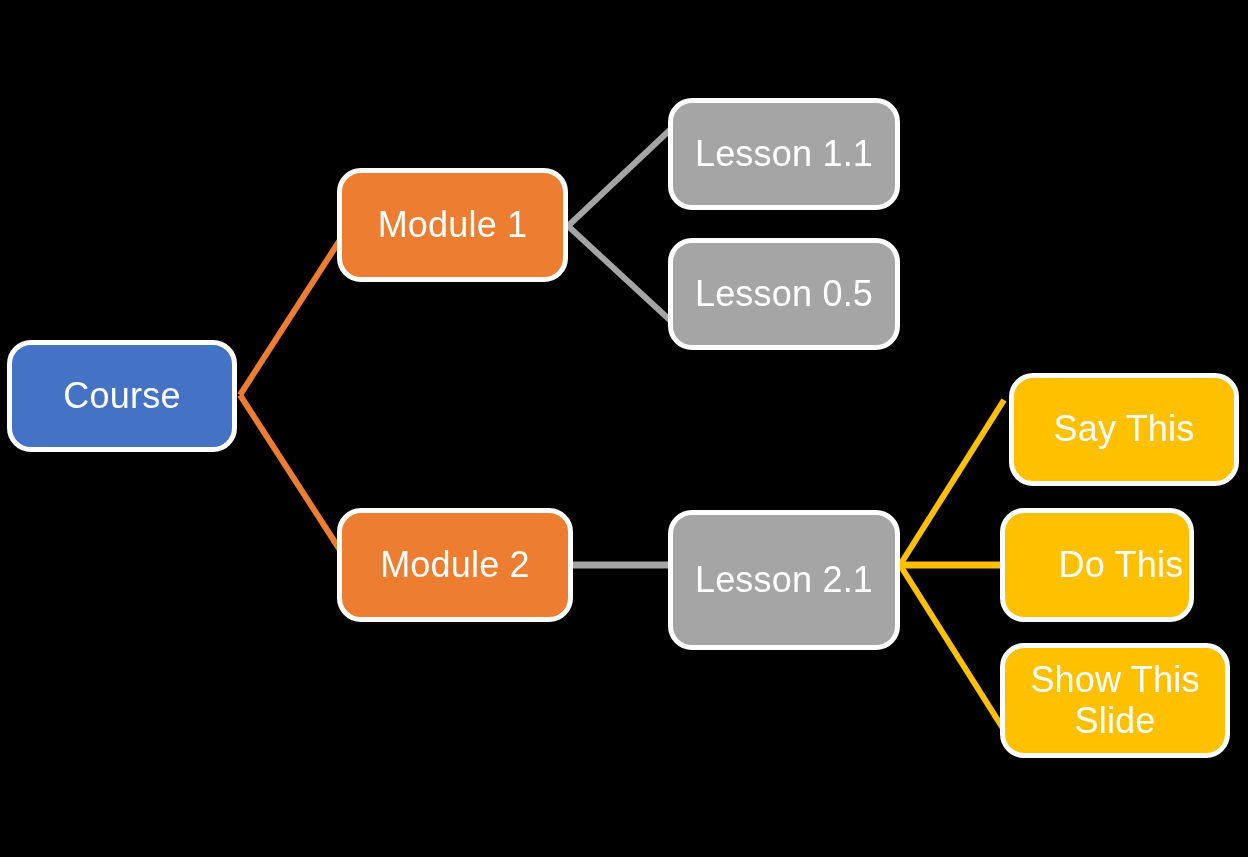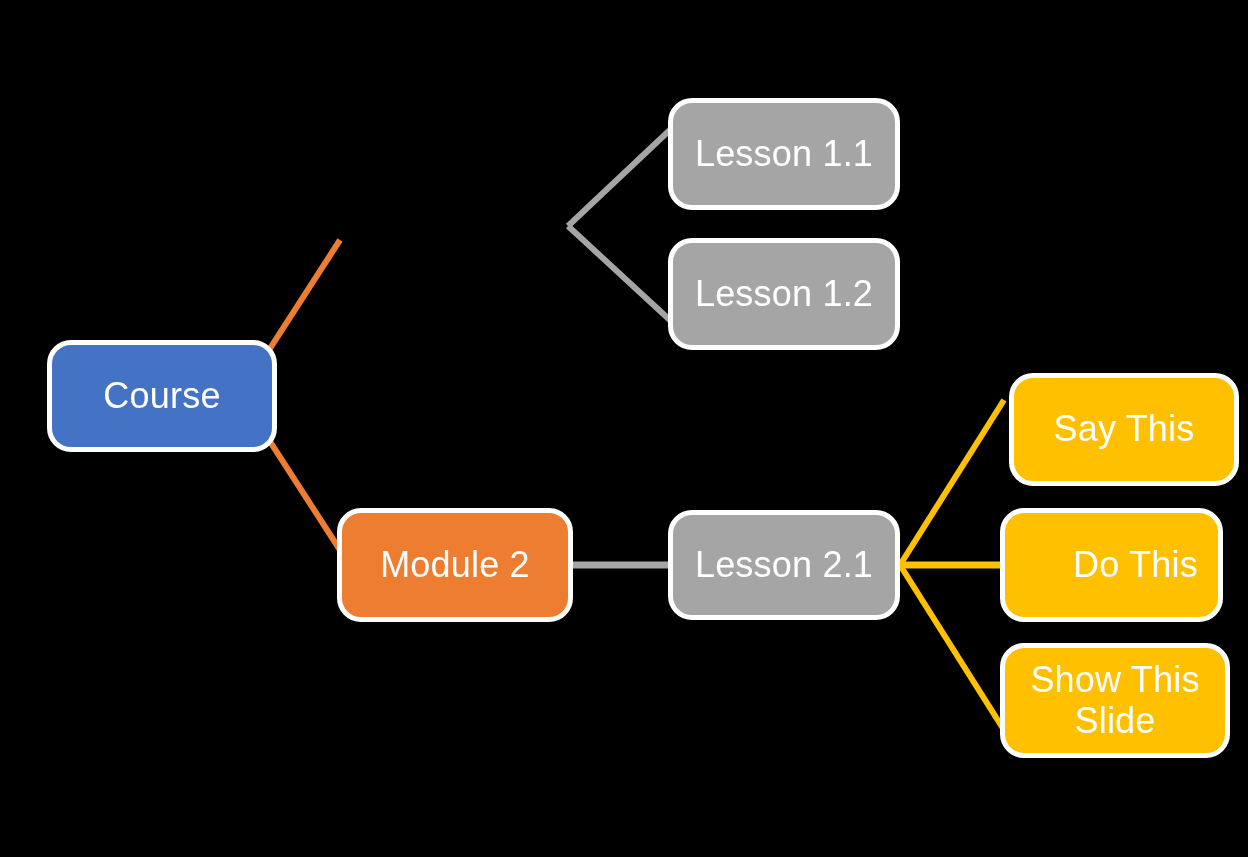--- a/index.html
+++ b/index.html
@@ -36,21 +36,21 @@
     color: #FFFFFF;
     border-radius: 24px;
     border: 5px solid #FFFFFF;
     font-size: 36px;
     font-weight: 400;
     line-height: 1.12;
     letter-spacing: 0.2px;
     white-space: pre-line;
     z-index: 2;
   }
-  .node.blue   { background: #4472C4; margin-left: 40px; }
+  .node.blue   { background: #4472C4; }
   .node.orange { background: #ED7D31; }
   .node.gray   { background: #A5A5A5; }
   .node.yellow { background: #FFC000; }
 </style>
 </head>
 <body>
 
 <div id="canvas">
 
   <svg id="edges" viewBox="0 0 1248 857" width="1248" height="857" xmlns="http://www.w3.org/2000/svg">
@@ -64,42 +64,45 @@
 
     <line x1="900" y1="565" x2="1004" y2="400" stroke="#FFC000" stroke-width="6" stroke-linecap="butt"></line>
     <line x1="900" y1="565" x2="1004" y2="565" stroke="#FFC000" stroke-width="7" stroke-linecap="butt"></line>
     <line x1="900" y1="565" x2="1004" y2="730" stroke="#FFC000" stroke-width="6" stroke-linecap="butt"></line>
   </svg>
 
   <div class="node blue" style="left:7px; top:340px; width:230px; height:112px;">
     <span>Course</span>
   </div>
 
+  <div class="node orange" style="left:337px; top:168px; width:231px; height:114px;">
+    <span>Module 1</span>
+  </div>
 
   <div class="node orange" style="left:337px; top:508px; width:236px; height:114px;">
     <span>Module 2</span>
   </div>
 
   <div class="node gray" style="left:668px; top:98px; width:232px; height:112px;">
     <span>Lesson 1.1</span>
   </div>
 
   <div class="node gray" style="left:668px; top:238px; width:232px; height:112px;">
-    <span>Lesson 1.2</span>
+    <span>Lesson 0.5</span>
   </div>
 
-  <div class="node gray" style="left:668px; top:510px; width:232px; height:110px;">
+  <div class="node gray" style="left:668px; top:510px; width:232px; height:140px;">
     <span>Lesson 2.1</span>
   </div>
 
   <div class="node yellow" style="left:1000px; top:373px; width:230px; height:113px;margin-left:9px;">
     <span>Say This</span>
   </div>
 
-  <div class="node yellow" style="left:1000px; top:508px; width:223px; height:114px;padding-left:48px;">
+  <div class="node yellow" style="left:1000px; top:508px; width:194px; height:114px;padding-left:48px;">
     <span>Do This</span>
   </div>
 
   <div class="node yellow" style="left:1000px; top:643px; width:230px; height:115px;">
     <span>Show This
 Slide</span>
   </div>
 
 </div>
 

